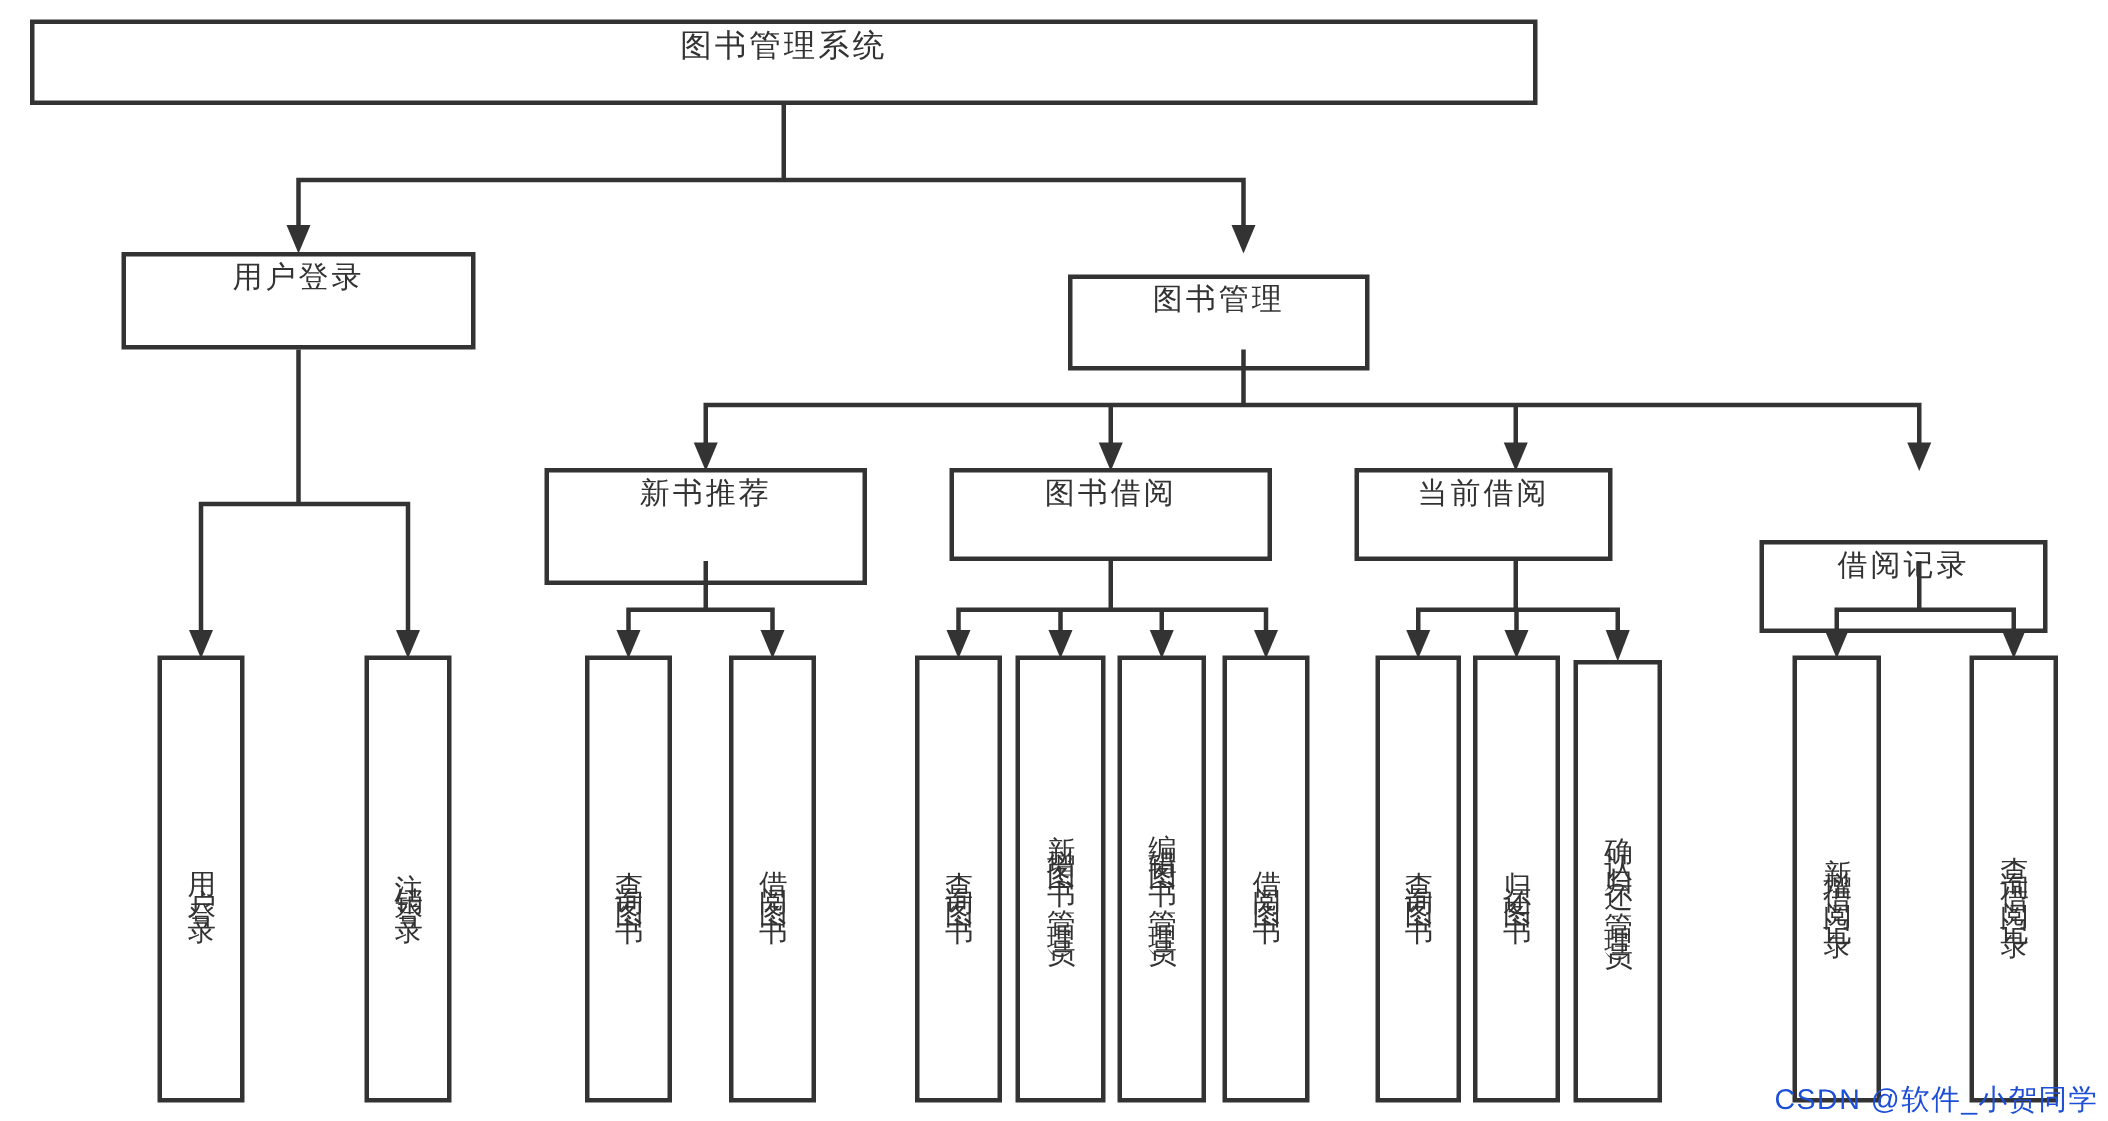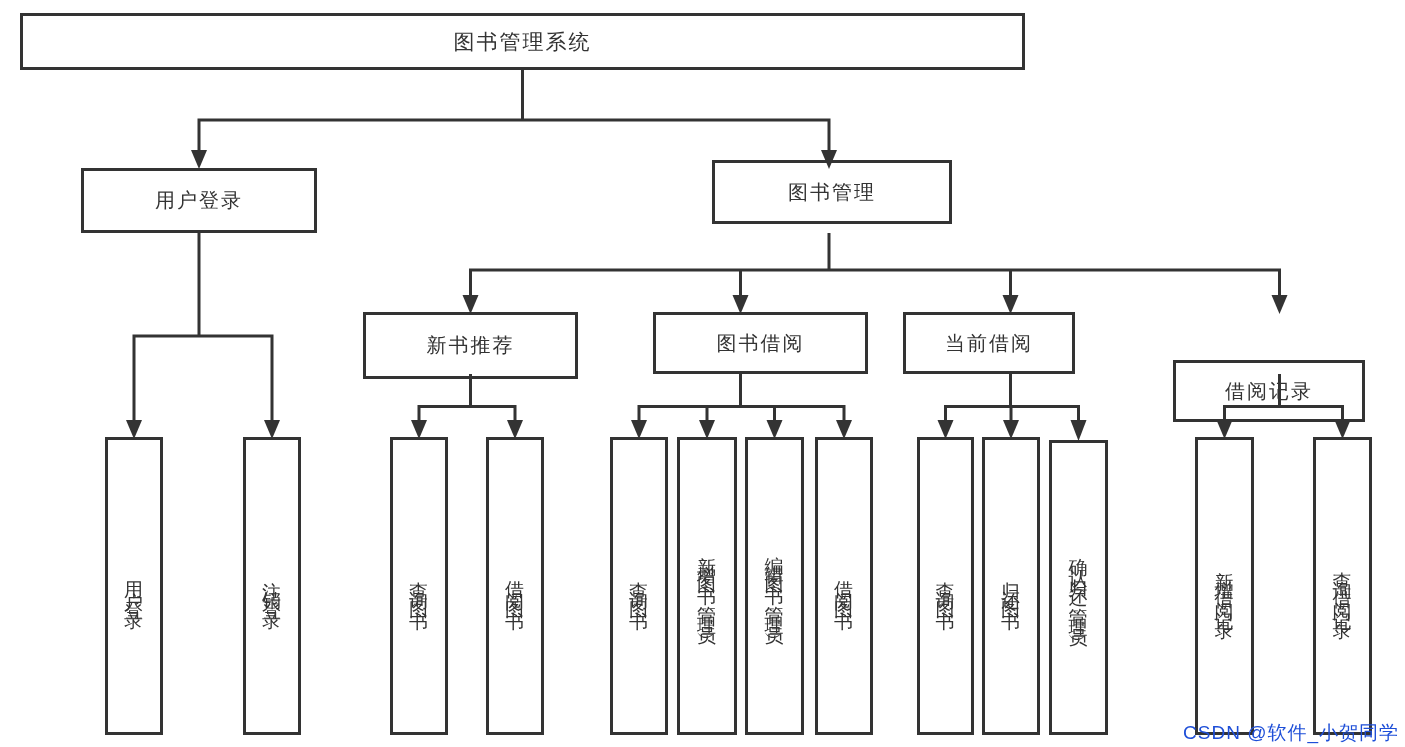--- a/index.html
+++ b/index.html
@@ -14,21 +14,20 @@
     position:absolute;left:0;top:0;width:1405px;height:747px;
     pointer-events:none;
     z-index:2;
   }
   .box{
     position:absolute;
     box-sizing:border-box;
     background:#ffffff;
     border:3px solid #333333;
     display:flex;
-    align-items:center;
     justify-content:center;
     color:#333333;
     z-index:1;
   }
   .hlabel{
     font-size:20px;
     letter-spacing:2px;
     white-space:nowrap;
   }
   .root-label{font-size:21px;letter-spacing:2px;}
@@ -124,28 +123,28 @@
     </g>
   </svg>
 
   <div class="box" style="left:20px;top:13px;width:1005px;height:57px;">
     <span class="root-label">图书管理系统</span>
   </div>
 
   <div class="box" style="left:81px;top:168px;width:236px;height:65px;">
     <span class="hlabel">用户登录</span>
   </div>
-  <div class="box" style="left:712px;top:160px;width:240px;height:64px;">
+  <div class="box" style="left:712px;top:183px;width:201px;height:64px;">
     <span class="hlabel">图书管理</span>
   </div>
 
-  <div class="box" style="left:363px;top:312px;width:215px;height:67px;">
+  <div class="box" style="left:363px;top:312px;width:215px;height:78px;">
     <span class="hlabel">新书推荐</span>
   </div>
-  <div class="box" style="left:633px;top:312px;width:215px;height:62px;margin-left:20px;">
+  <div class="box" style="left:633px;top:312px;width:215px;height:62px;">
     <span class="hlabel">图书借阅</span>
   </div>
   <div class="box" style="left:903px;top:312px;width:172px;height:62px;">
     <span class="hlabel">当前借阅</span>
   </div>
   <div class="box" style="left:1173px;top:312px;width:192px;height:62px;margin-top:48px;">
     <span class="hlabel">借阅记录</span>
   </div>
 
   <div class="vbox" style="left:105px;top:437px;width:58px;height:298px;">

